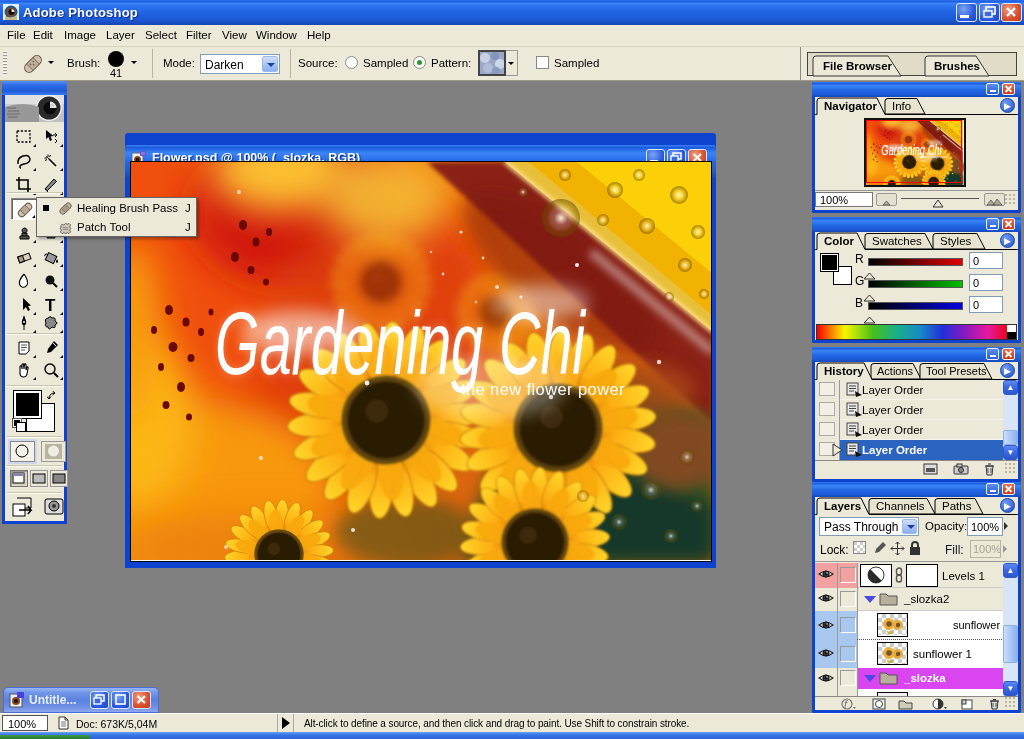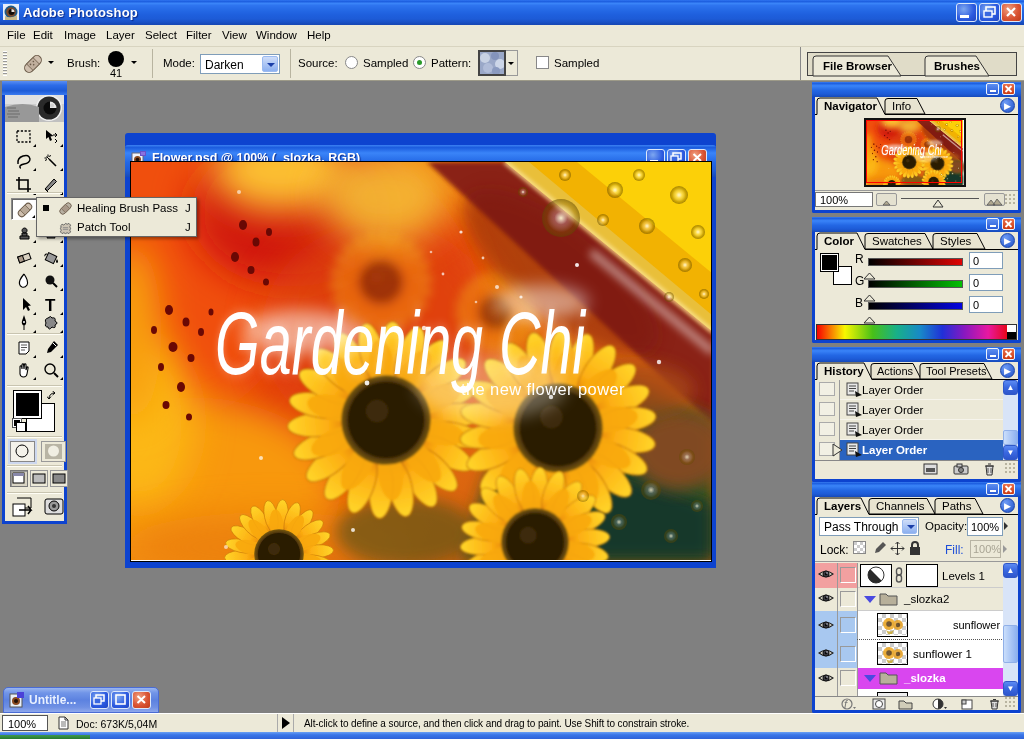--- a/index.html
+++ b/index.html
@@ -807,21 +807,21 @@
     <svg class="abs" style="left:57px;top:3px;" width="15" height="15">
         <path d="M11 1 L14 4 L7 11 L3 12 L4 8 Z" fill="#555"></path>
       </svg>
     <svg class="abs" style="left:75px;top:3px;" width="15" height="15">
         <path d="M7.5 1 L7.5 14 M1 7.5 L14 7.5 M7.5 1 l-2 2 M7.5 1 l2 2 M7.5 14 l-2-2 M7.5 14 l2-2 M1 7.5 l2-2 M1 7.5 l2 2 M14 7.5 l-2-2 M14 7.5 l-2 2" stroke="#333" fill="none"></path>
       </svg>
     <svg class="abs" style="left:93px;top:2px;" width="14" height="16">
         <rect x="2" y="7" width="10" height="8" fill="#333"></rect>
         <path d="M4 7 V5 a3 3 0 0 1 6 0 v2" fill="none" stroke="#333" stroke-width="2"></path>
       </svg>
-    <div class="abs" style="left:130px;top:5px;color:#1d4ed8;">Fill:</div>
+    <div class="abs" style="left:130px;top:5px;color:#0f172a;">Fill:</div>
     <div class="abs" style="left:155px;top:2px;width:31px;height:18px;background:#ece9d8;border:1px solid #b8b4a4;padding:2px 0 0 2px;font-size:11px;color:#a8a494;">100%</div>
     <div class="abs" style="left:188px;top:7px;width:0;height:0;border:4px solid transparent;border-left-color:#999;"></div>
   </div>
 
   <div class="abs" id="lrows" style="left:0;top:81px;width:203px;height:133px;background:#fff;overflow:hidden;">
       <div class="abs" style="left:0;top:0;width:203px;height:25px;background:#ece9d8;border-bottom:1px solid #ccc;">
   <div class="abs" style="left:0;top:0;width:23px;height:25px;background:#f2a0a0;border-right:1px solid #999;">
           <svg class="abs" style="left:3px;top:5px;" width="16" height="12">
             <path d="M1 6 Q8 0.5 15 6 Q8 11.5 1 6 Z" fill="#f4f0e0" stroke="#222" stroke-width="1.1"></path>
             <circle cx="8" cy="6" r="3.1" fill="#3a3a42" stroke="#111"></circle>

